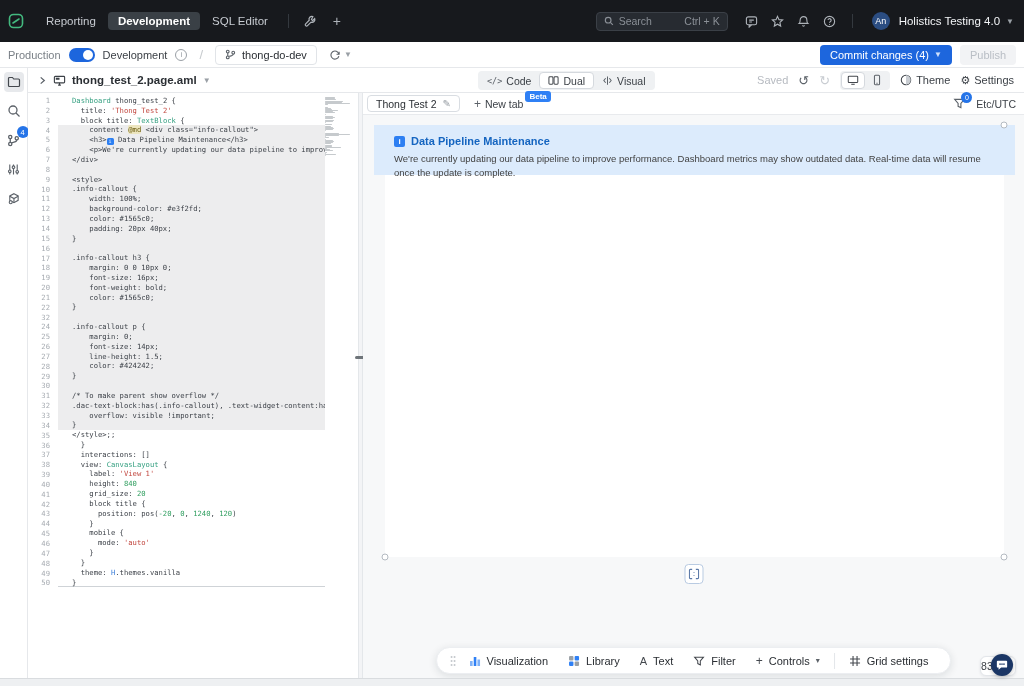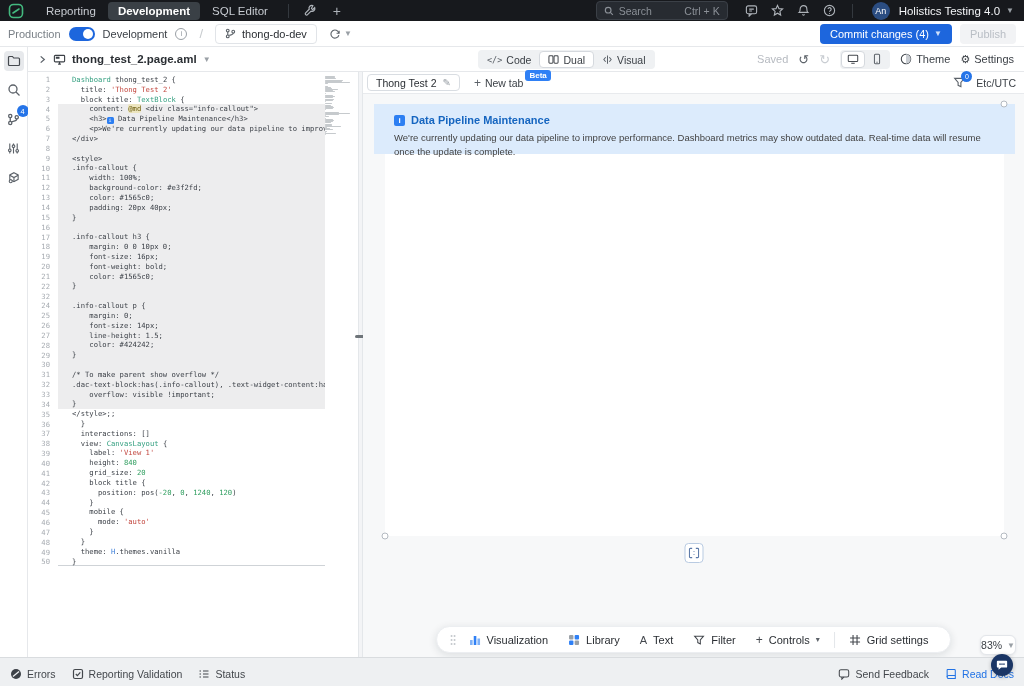--- a/index.html
+++ b/index.html
@@ -1,21 +1,21 @@
 <!DOCTYPE html>
 <html style="--accent: #1d66dd;"><head>
 <meta charset="utf-8">
 <style>
   * { margin:0; padding:0; box-sizing:border-box; }
   html,body { width:1024px; height:686px; overflow:hidden; font-family:"Liberation Sans", sans-serif; background:#fff; }
   .icon { display:inline-flex; align-items:center; justify-content:center; flex:none; }
   svg { display:block; }
 
   
-  .topbar { height:21px; background:#17191d; display:flex; align-items:center; padding:0 10px 0 8px; color:#c7cbd1; font-size:11.5px; gap:2px; }
+  .topbar { height:42px; background:#17191d; display:flex; align-items:center; padding:0 10px 0 8px; color:#c7cbd1; font-size:11.5px; gap:2px; }
   .tb-logo { width:16px; height:16px; margin-right:10px; }
   .tb-nav { display:flex; align-items:center; gap:2px; }
   .tb-item { padding:3px 10px; border-radius:4px; cursor:pointer; }
   .tb-item.active { background:#3a4046; color:#fff; font-weight:bold; }
   .tb-divider { width:1px; height:14px; background:#34393f; margin:0 8px; }
   .tb-spacer { flex:1; }
   .tb-search { width:132px; height:19px; background:#272b31; border:1px solid #3b4047; border-radius:4px; display:flex; align-items:center; padding:0 7px; gap:5px; color:#8b9097; font-size:10.5px; margin-right:10px; }
   .tb-search .ph { flex:1; }
   .tb-ic { width:24px; height:20px; color:#aeb3b9; cursor:pointer; }
   .tb-avatar { width:18px; height:18px; border-radius:50%; background:#2b4d82; color:#fff; font-size:9px; display:flex; align-items:center; justify-content:center; margin:0 7px 0 9px; cursor:pointer; }

